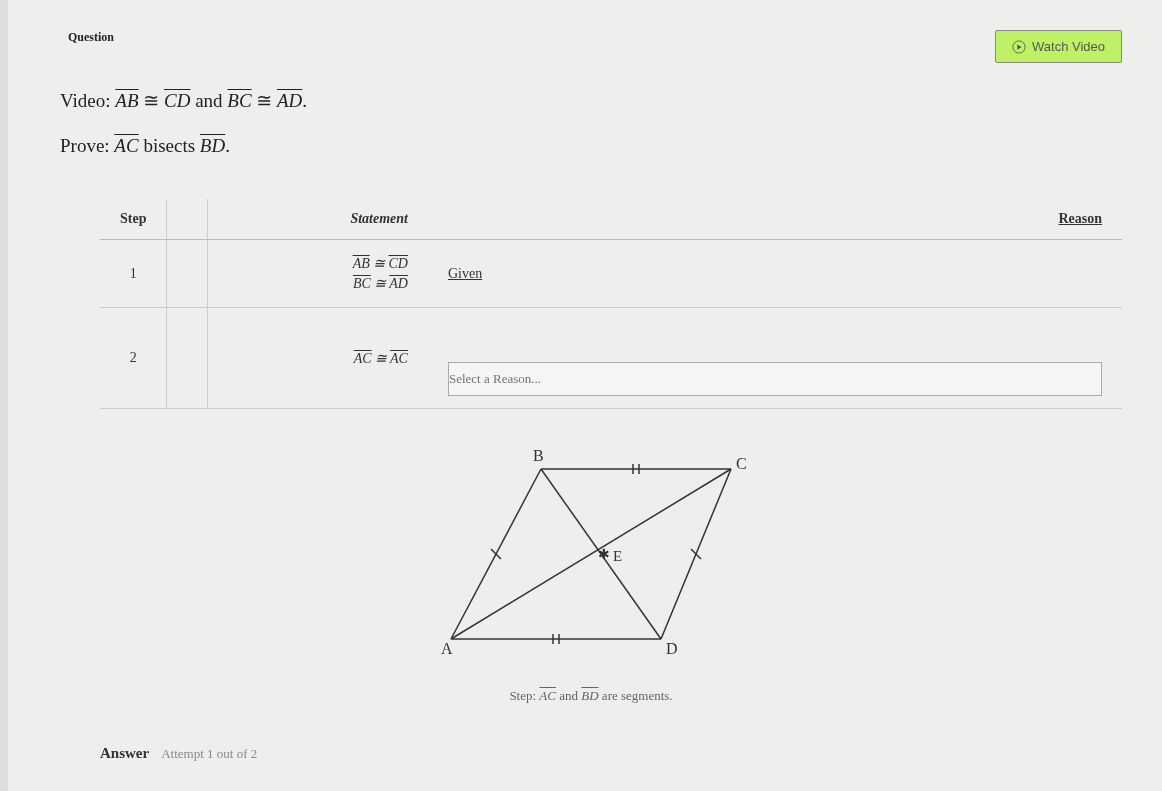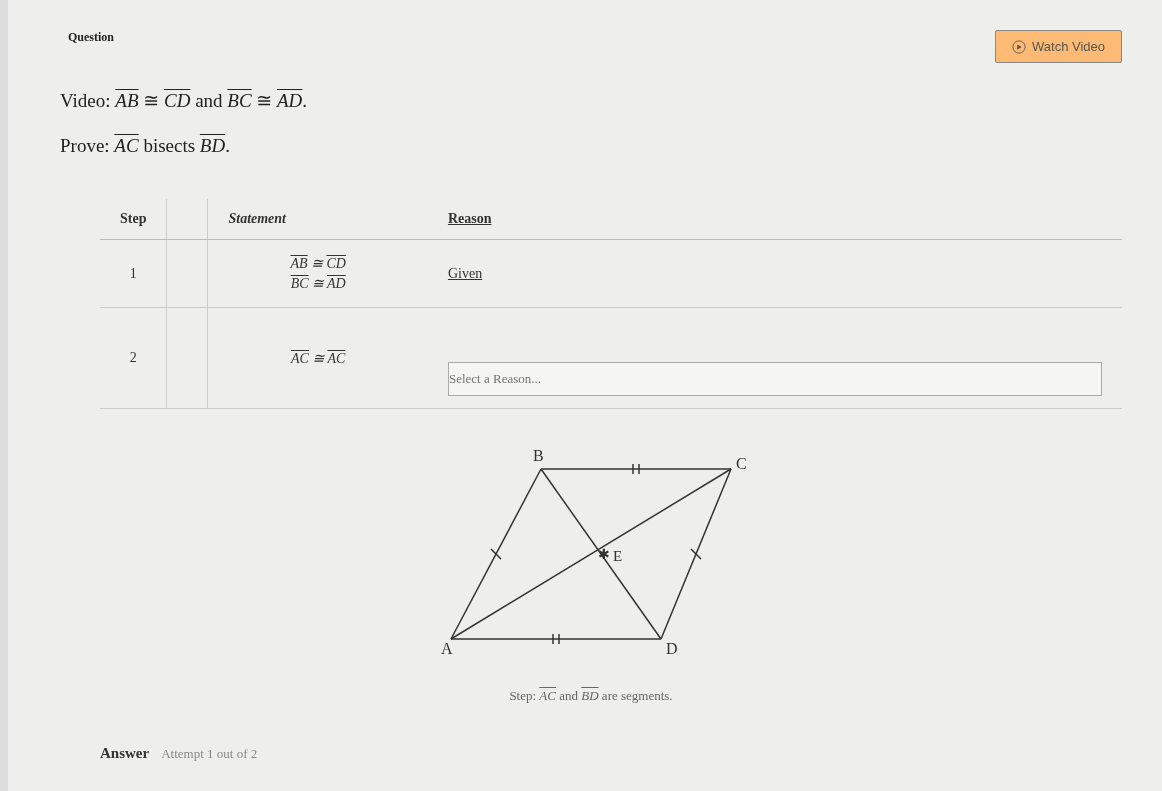--- a/index.html
+++ b/index.html
@@ -26,21 +26,21 @@
       margin-bottom: 25px;
     }
     .question-label {
       font-weight: bold;
       font-size: 12px;
       color: #222;
       margin-left: 8px;
     }
     .watch-video-btn {
       border: 1px solid #888;
-      background: #fdba74;
+      background: #bef264;
       padding: 8px 16px;
       font-size: 13px;
       color: #555;
       display: flex;
       align-items: center;
       gap: 6px;
       cursor: pointer;
       border-radius: 2px;
     }
     .watch-video-btn svg {
@@ -56,21 +56,21 @@
     .overline {
       text-decoration: overline;
       font-style: italic;
     }
     .proof-table {
       margin: 40px 0 20px 40px;
       border-collapse: collapse;
       width: calc(100% - 40px);
     }
     .proof-table th {
-      text-align: left;
+      text-align: right;
       font-weight: bold;
       font-size: 14px;
       padding: 12px 20px;
       border-bottom: 1px solid #bbb;
       background: #eeeeec;
     }
     .proof-table td {
       padding: 12px 20px;
       border-bottom: 1px solid #ccc;
       vertical-align: middle;
@@ -80,21 +80,21 @@
       width: 60px;
       text-align: center;
       border-right: 1px solid #ccc;
     }
     .spacer-col {
       width: 20px;
       border-right: 1px solid #ccc;
     }
     .statement-col {
       width: 220px;
-      text-align: center;
+      text-align: right;
       font-style: italic;
     }
     .reason-col {
       text-align: left;
       text-decoration: underline;
     }
     .statement-line {
       margin: 3px 0;
     }
     .reason-input {

